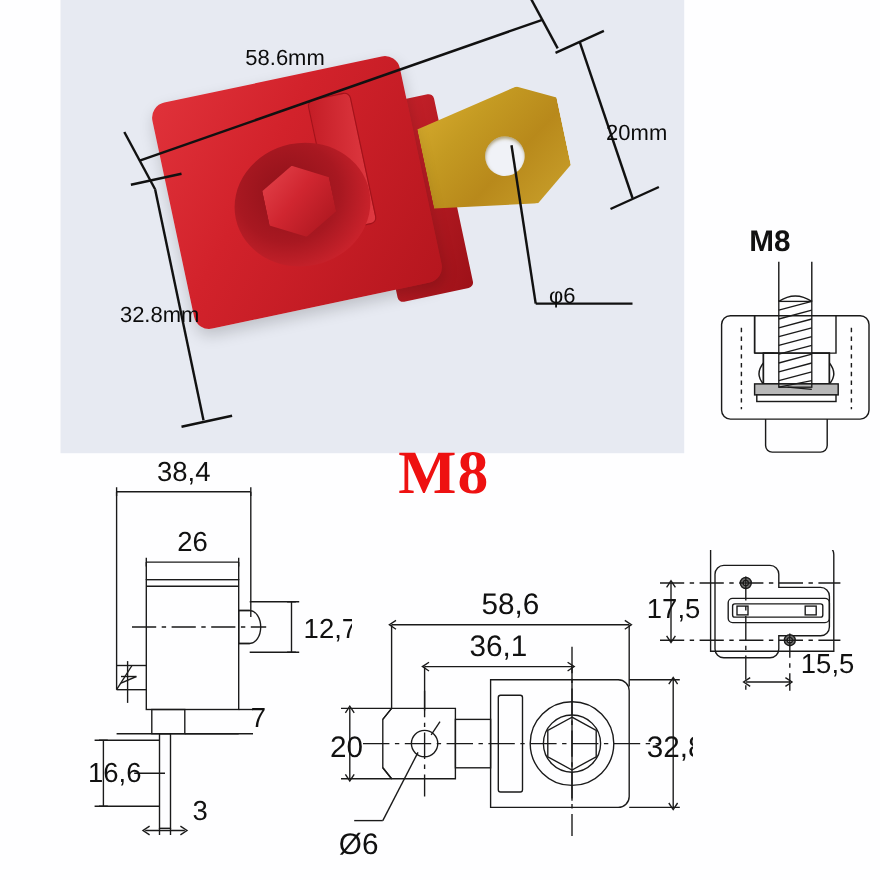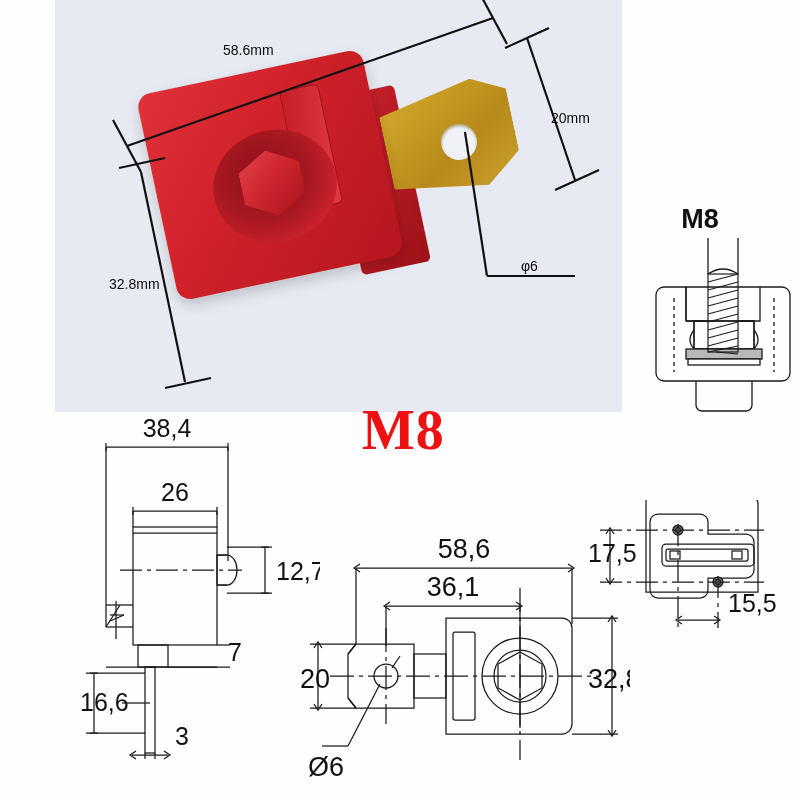--- a/index.html
+++ b/index.html
@@ -104,21 +104,21 @@
     width: 36px;
     height: 36px;
     border-radius: 50%;
     background: #f0f2f7;
     box-shadow: inset 0 2px 3px rgba(120,95,20,.55);
     transform: rotate(-12deg);
   }
   .dimlabel {
     position: absolute;
     color: #0b0b0b;
-    font-size: 14px;
+    font-size: 20px;
     font-family: "Liberation Sans", sans-serif;
     white-space: nowrap;
   }
 
   
   #m8-caption {
     position: absolute;
     left: 362px;
     top: 398px;
     font-size: 56px;
@@ -171,21 +171,21 @@
 
         <line x1="410" y1="132" x2="432" y2="276"></line>
         <line x1="432" y1="276" x2="520" y2="276"></line>
       </g>
     </svg>
 
     <div class="dimlabel" style="left:168px; top:42px;">58.6mm</div>
 
     <div class="dimlabel" style="left:496px; top:110px;">20mm</div>
 
-    <div class="dimlabel" style="left:466px; top:258px;">φ6</div>
+    <div class="dimlabel" style="left:444px; top:258px;">φ6</div>
 
     <div class="dimlabel" style="left:18px; top:276px;margin-left:36px;">32.8mm</div>
   </div>
 
   <div id="m8-caption">M8</div>
 
   <svg class="cad" style="left:630px; top:190px;" width="175" height="225">
     <g stroke="#1a1a1a" stroke-width="1.3" fill="none">
 
       <line x1="78" y1="48" x2="78" y2="84"></line>

